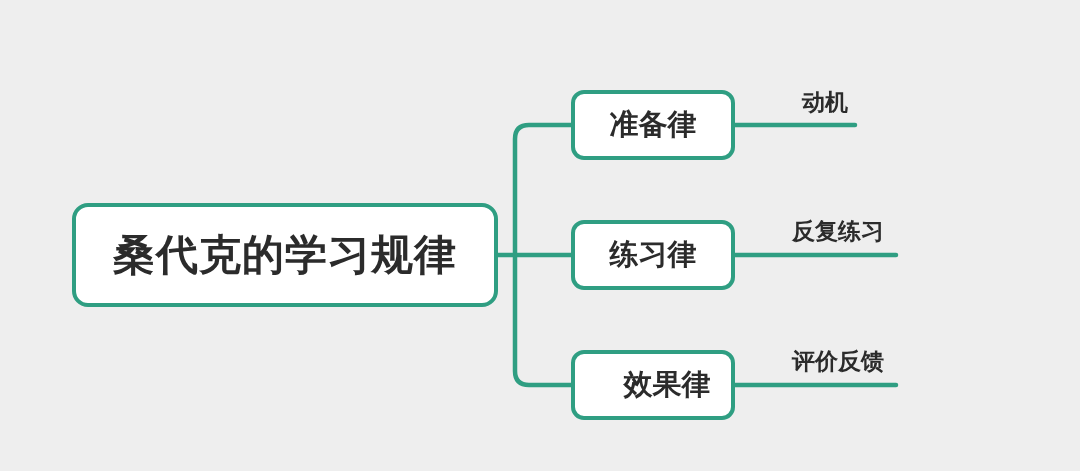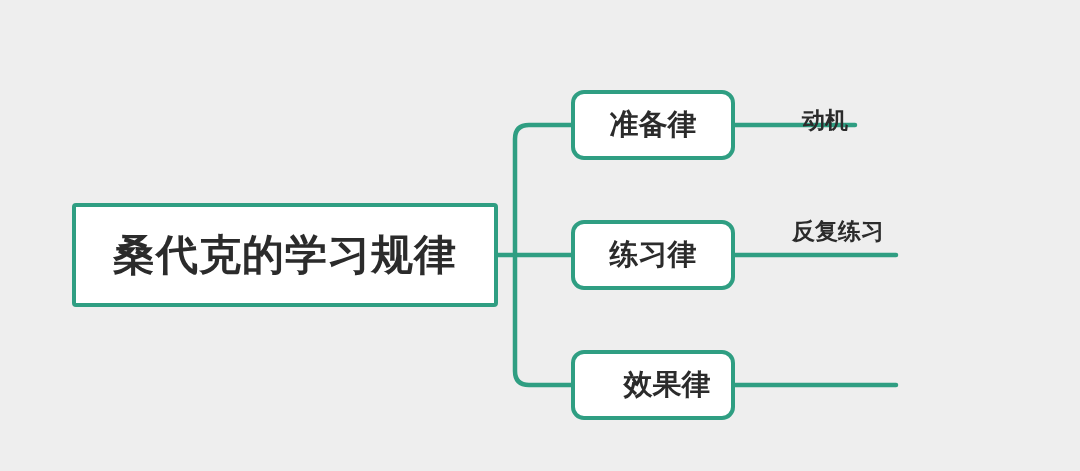--- a/index.html
+++ b/index.html
@@ -30,41 +30,41 @@
     background:var(--node-bg);
     border:4px solid var(--accent);
     color:var(--text);
     font-weight:bold;
     display:flex;align-items:center;justify-content:center;
     white-space:nowrap;
     cursor:default;
   }
   .node.root{
     left:72px;top:203px;width:426px;height:104px;
-    border-radius:4px;
+    border-radius:16px;
     font-size:42px;letter-spacing:1px;
   }
   .node.branch{
     left:571px;width:164px;height:70px;
     border-radius:13px;
     font-size:29px;
   }
   .node.b1{top:90px;}
   .node.b2{top:220px;}
   .node.b3{top:350px;padding-left:28px;}
   .leaf{
     position:absolute;
     color:var(--text);
     font-weight:bold;
     font-size:23px;line-height:30px;
     white-space:nowrap;
     text-align:right;
     cursor:default;
   }
-  .leaf.l1{right:232px;top:105px;}
+  .leaf.l1{right:232px;top:87px;}
   .leaf.l2{right:196px;top:216px;}
   .leaf.l3{right:196px;top:346px;}
 </style>
 </head>
 <body>
 
 <div class="canvas">
 
   <svg class="connectors" viewBox="0 0 1080 471" aria-hidden="true">
 
@@ -82,14 +82,15 @@
   <div class="node branch b1">准备律</div>
 
   <div class="node branch b2">练习律</div>
 
   <div class="node branch b3">效果律</div>
 
   <div class="leaf l1">动机</div>
 
   <div class="leaf l2">反复练习</div>
 
+  <div class="leaf l3">评价反馈</div>
 
 </div>
 
 </body></html>

